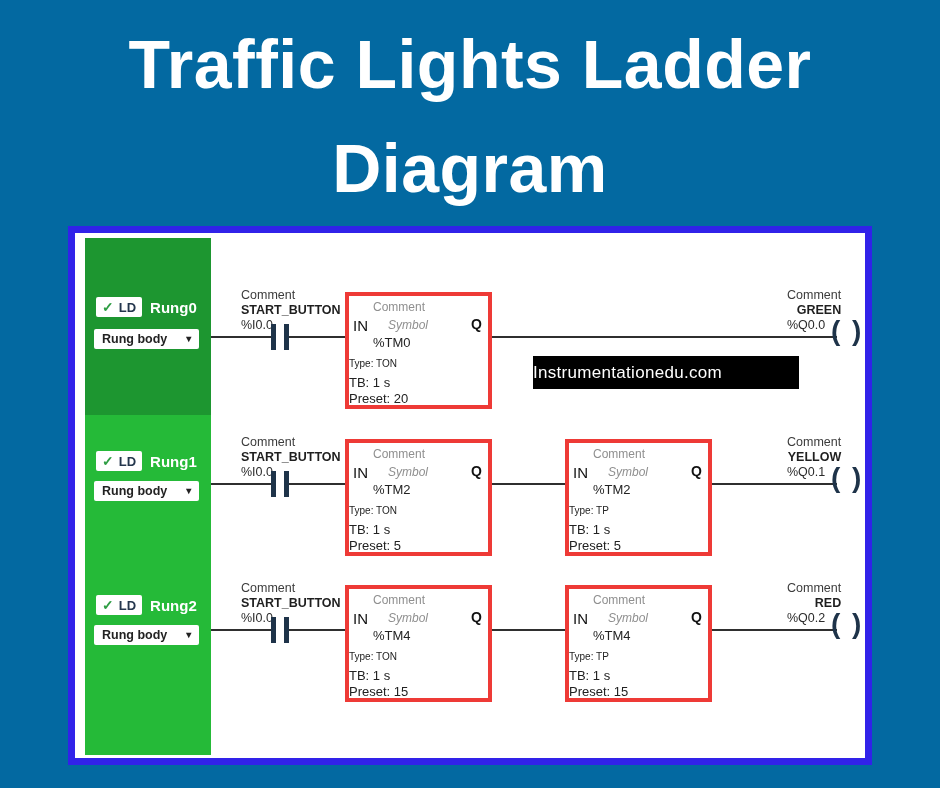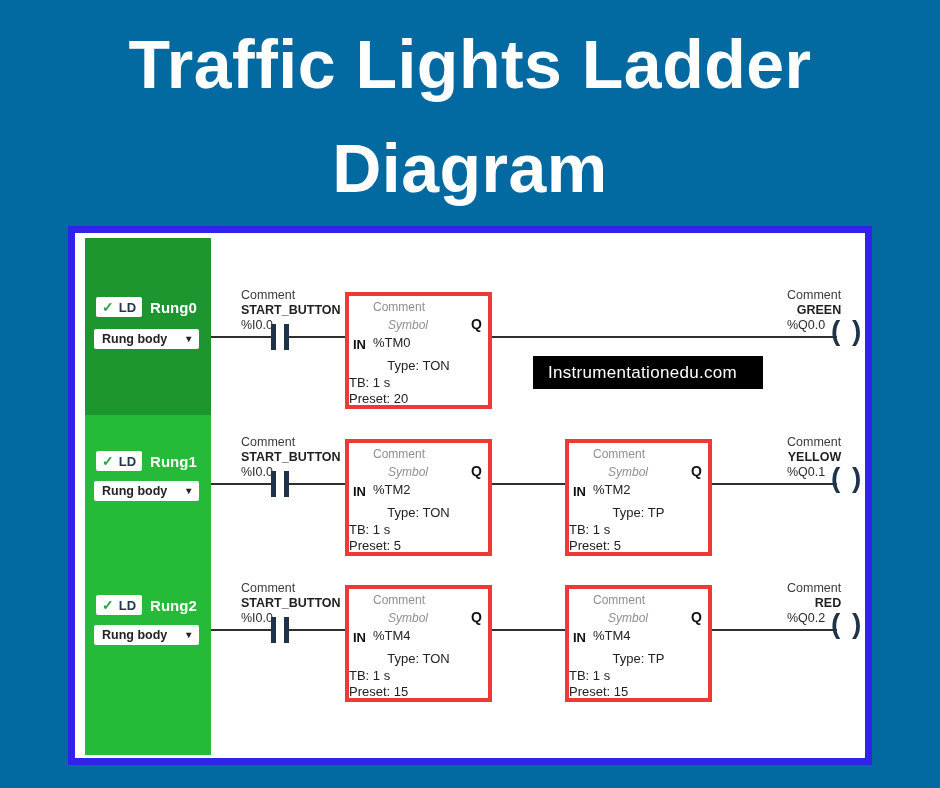--- a/index.html
+++ b/index.html
@@ -48,37 +48,37 @@
            background:#ffffff;border-left:5px solid #1e3349;border-right:5px solid #1e3349;
            box-sizing:border-box;}
 
   
   .tblock{position:absolute;top:calc(var(--ly) - 44px);width:147px;height:117px;
           background:#ffffff;border:4px solid #ee3a36;box-sizing:border-box;
           font-size:12.5px;color:#222222;}
   .t1{left:270px;}
   .t2{left:490px;}
   .tb-comment{position:absolute;left:24px;top:4px;color:#8f8f8f;font-size:12px;}
-  .tb-in{position:absolute;left:4px;top:21px;font-weight:700;font-size:13px;color:#111111;margin-top:20px;}
+  .tb-in{position:absolute;left:4px;top:21px;font-weight:400;font-size:15px;color:#111111;}
   .tb-symbol{position:absolute;left:27px;top:22px;font-style:italic;color:#8f8f8f;font-size:12px;margin-left:12px;}
   .tb-q{position:absolute;right:6px;top:20px;font-weight:700;font-size:14px;color:#111111;}
   .tb-addr{position:absolute;left:24px;top:39px;font-size:13px;color:#222222;}
-  .tb-type{position:absolute;left:0;right:0;top:62px;text-align:center;font-size:13px;}
+  .tb-type{position:absolute;left:0;right:0;top:62px;text-align:left;font-size:10px;}
   .tb-tb{position:absolute;left:0;right:0;top:79px;text-align:left;font-size:13px;}
   .tb-preset{position:absolute;left:0;right:0;top:95px;text-align:left;font-size:13px;}
 
   
   .coil-labels{position:absolute;left:712px;top:calc(var(--ly) - 48px);
                font-size:12.5px;line-height:15px;color:#2b2b2b;white-space:nowrap;}
   .coil{position:absolute;left:756px;top:calc(var(--ly) - 21px);font-size:28px;
         font-weight:700;color:#1e3349;letter-spacing:2px;white-space:nowrap;}
 
   
-  .watermark{position:absolute;left:458px;top:123px;width:230px;height:33px;background:#000000;
-             color:#ffffff;font-size:17px;display:flex;align-items:center;padding-left:15px;
+  .watermark{position:absolute;left:458px;top:123px;width:266px;height:33px;background:#000000;
+             color:#ffffff;font-size:17px;display:flex;align-items:center;
              box-sizing:border-box;letter-spacing:0.3px;}
 </style>
 </head>
 <body>
 
 <div class="stage">
 
   <div class="title">
     <div>Traffic Lights Ladder</div>
     <div>Diagram</div>

